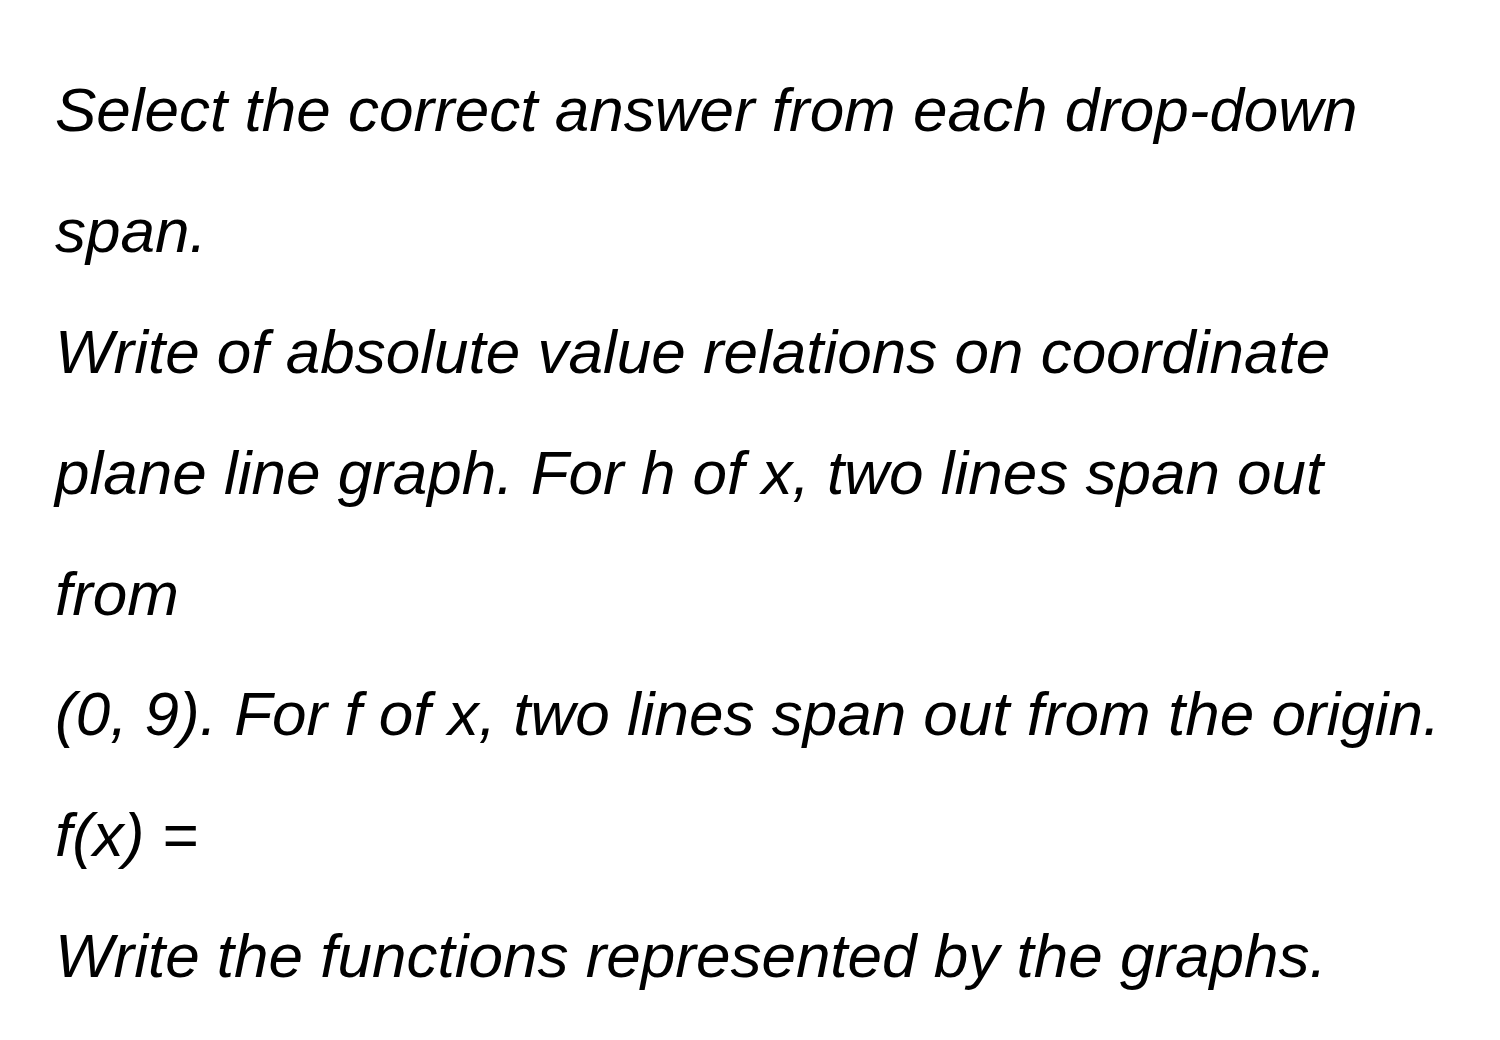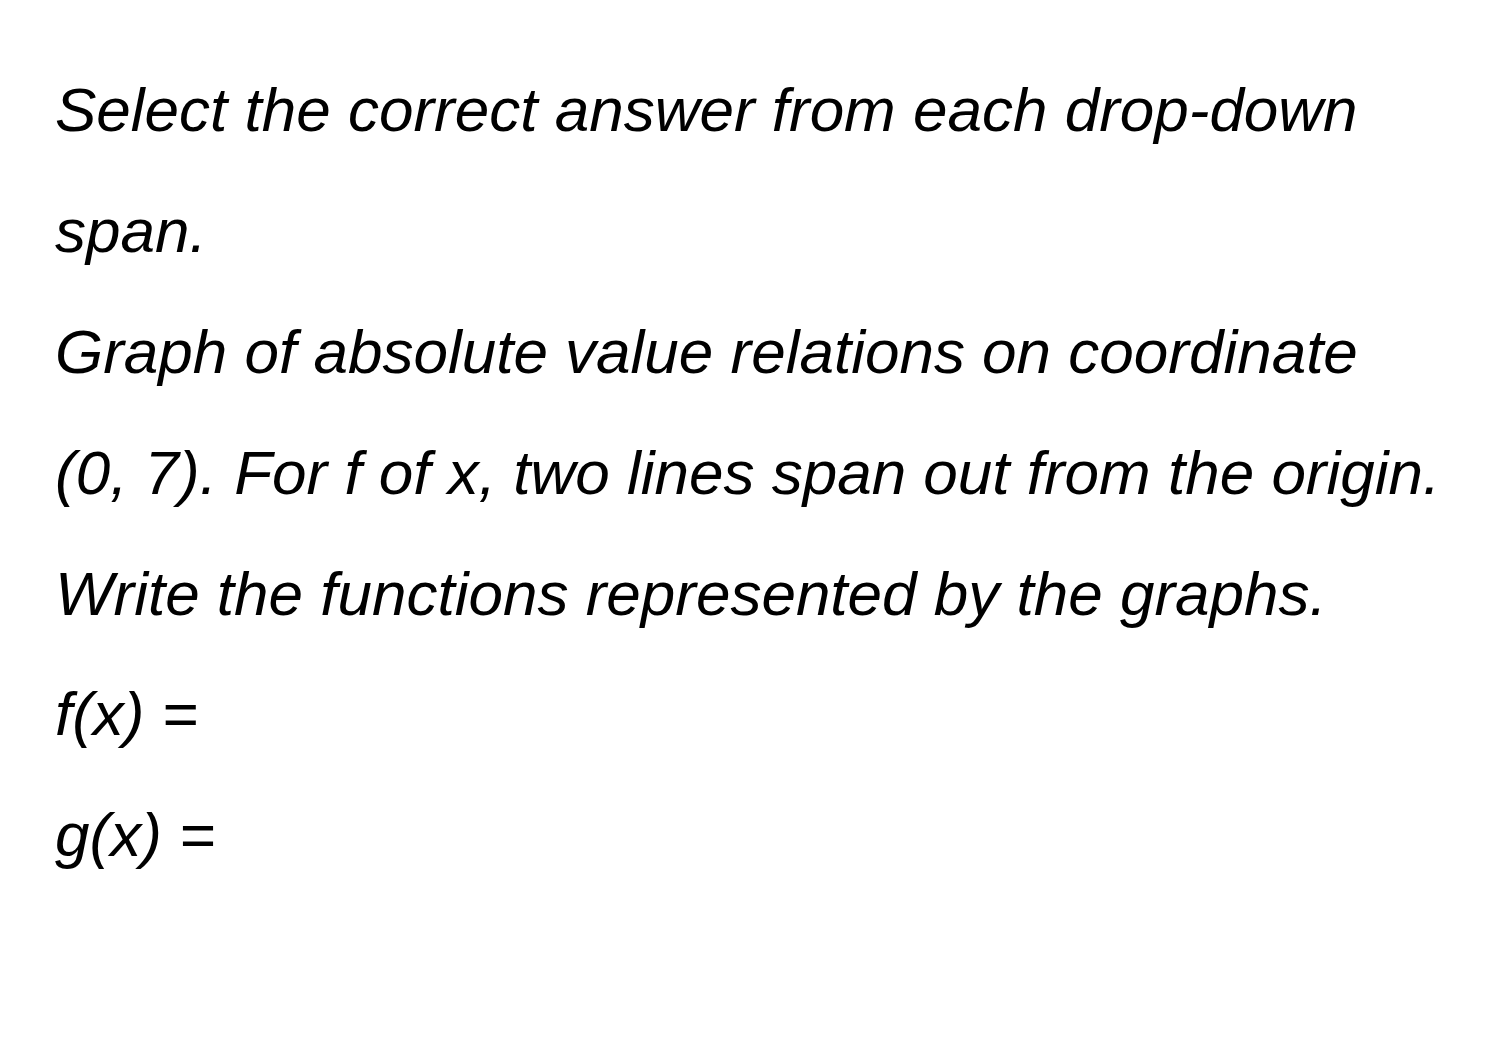--- a/index.html
+++ b/index.html
@@ -23,18 +23,19 @@
     .para {
       margin: 0;
     }
   </style>
 </head>
 <body>
 
 <div class="content">
   <p class="para">Select the correct answer from each drop-down</p>
   <p class="para">span.</p>
-  <p class="para">Graph of absolute value relations on coordinate</p>
-  <p class="para">(0, 7). For f of x, two lines span out from the origin.</p>
+  <p class="para">Write of absolute value relations on coordinate</p>
+  <p class="para">plane line graph. For h of x, two lines span out from</p>
+  <p class="para">(0, 9). For f of x, two lines span out from the origin.</p>
+  <p class="para">f(x) =</p>
   <p class="para">Write the functions represented by the graphs.</p>
-  <p class="para">f(x) =</p>
   <p class="para">g(x) =</p>
 </div>
 
 </body></html>

